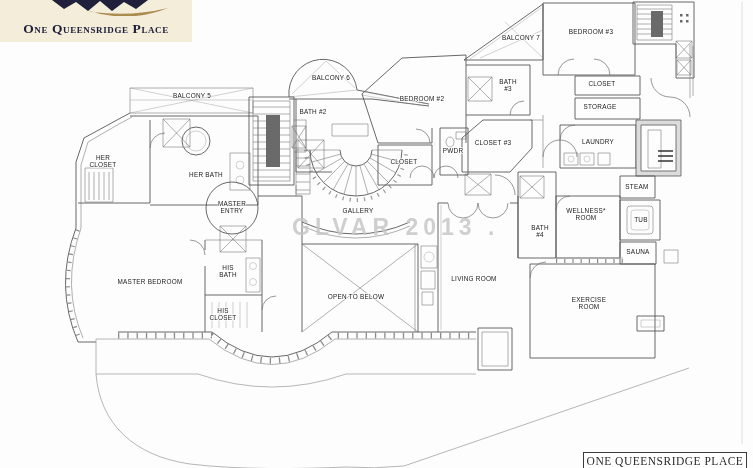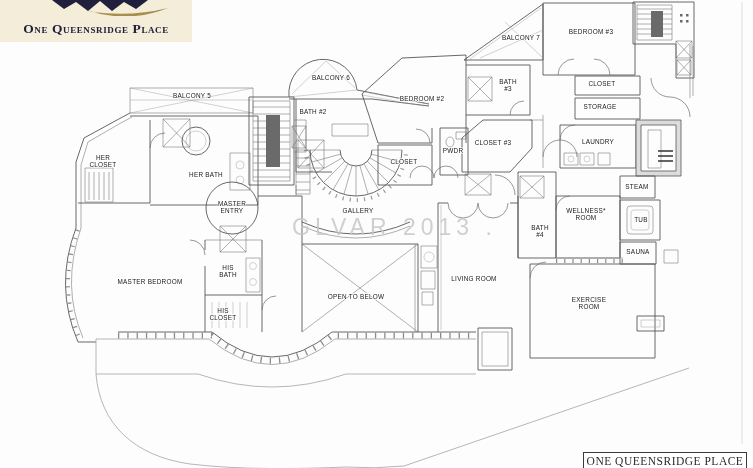--- a/index.html
+++ b/index.html
@@ -13,21 +13,21 @@
   .faint{stroke:#a3a3a3;stroke-width:.8;fill:none;}
   .dashband{stroke:#8c8c8c;stroke-width:6;stroke-dasharray:1.3 8;fill:none;}
   .dashband-sm{stroke:#8c8c8c;stroke-width:4;stroke-dasharray:1.2 7;fill:none;}
   .hatcharc{stroke:#999;stroke-width:4;stroke-dasharray:1.2 6;fill:none;}
   .darkfill{fill:#6a6a6a;stroke:none;}
   .shaftfill{fill:#dcdcdc;stroke:#575757;stroke-width:.8;fill-rule:evenodd;}
   .arc{stroke:#6b6b6b;stroke-width:.7;fill:none;}
   .room-label{font-family:"Liberation Sans",sans-serif;font-size:6.4px;fill:#161616;
               text-anchor:middle;letter-spacing:.25px;paint-order:stroke;stroke:#ffffff;
               stroke-width:1.4px;}
-  .watermark{position:absolute;left:292px;top:214px;font-size:23px;font-weight:normal;
+  .watermark{position:absolute;left:292px;top:214px;font-size:23px;font-weight:bold;
              color:#c8c8c8;letter-spacing:5px;white-space:nowrap;opacity:.85;}
   .logo{position:absolute;left:0;top:0;width:192px;height:42px;background:#f3edd9;}
   .logo-text{margin-top:1px;text-align:center;font-family:"Liberation Serif",serif;
              font-variant:small-caps;font-weight:600;font-size:13.5px;letter-spacing:.6px;
              color:#20203c;}
   .footer-box{position:absolute;left:583px;top:452px;width:162px;height:24px;
               background:#fff;border:1.5px solid #3a3a3a;}
   .footer-text{text-align:center;font-family:"Liberation Serif",serif;font-size:11.5px;
                letter-spacing:.5px;color:#2a2a2a;line-height:17px;}
 </style>

